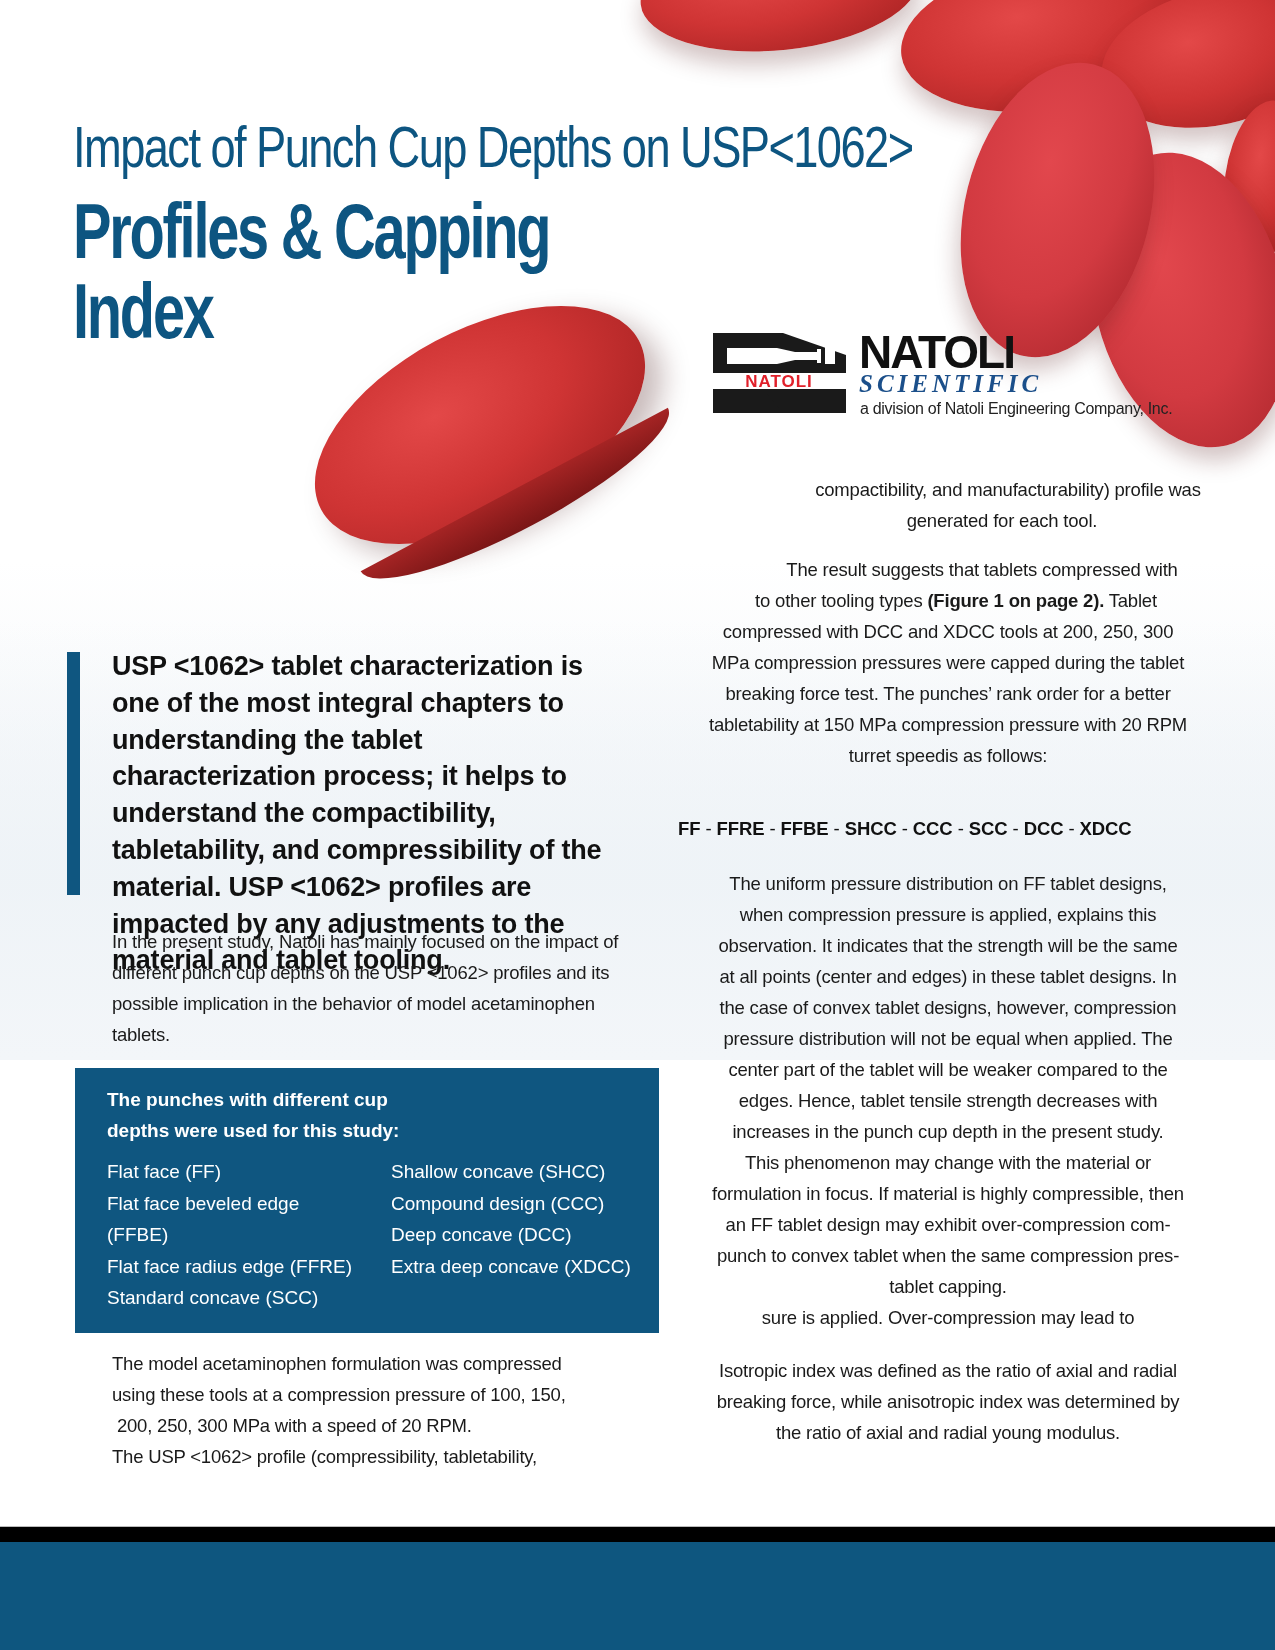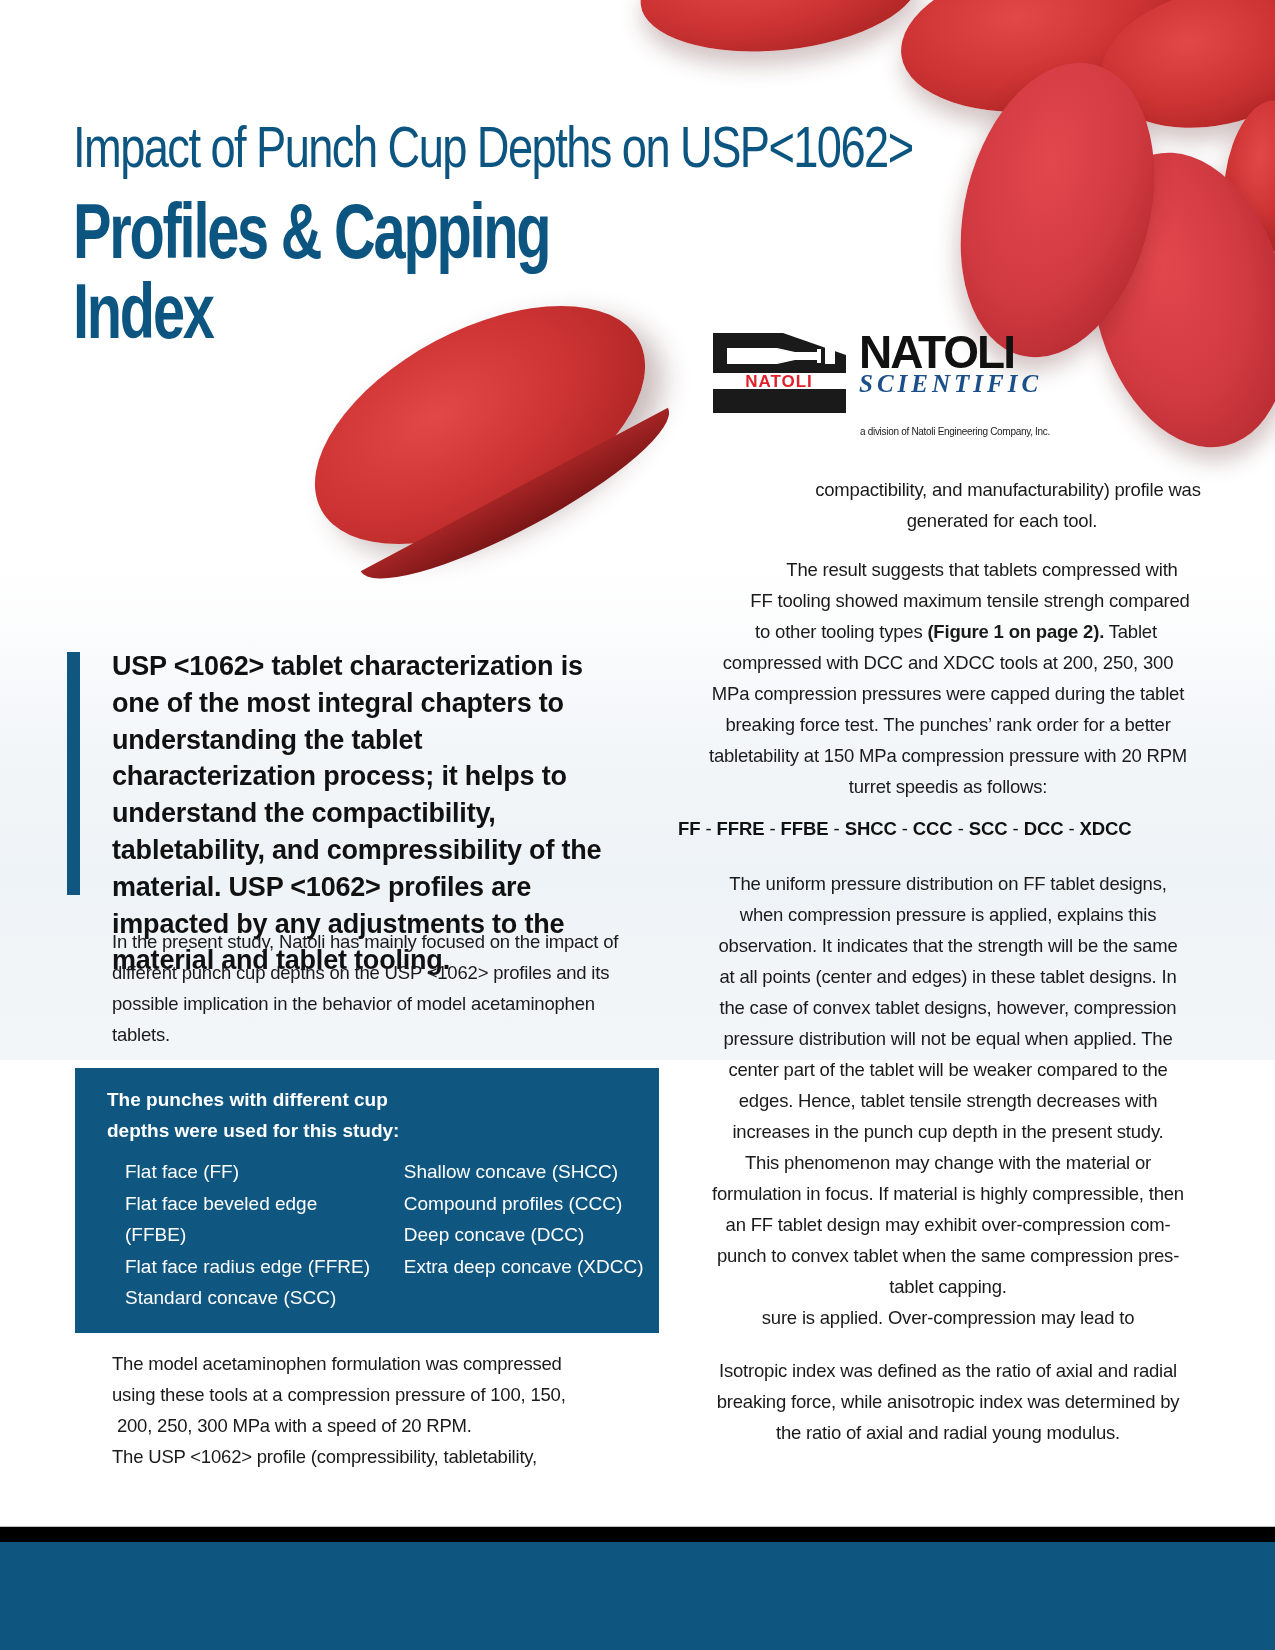--- a/index.html
+++ b/index.html
@@ -65,23 +65,22 @@
   }
   .logo-wordmark {
     position: absolute; left: 146px; top: -4px; font-family: "Liberation Sans", sans-serif;
     font-weight: 700; font-size: 46px; letter-spacing: -2px; color: #111; line-height: 1;
   }
   .logo-scientific {
     position: absolute; left: 146px; top: 38px; font-family: "Liberation Serif", serif;
     font-style: italic; font-weight: 700; font-size: 25px; letter-spacing: 4px; color: #1b4f8a; line-height: 1;
   }
   .logo-division {
-    position: absolute; left: 147px; top: 67px; font-size: 10px; color: #222; white-space: nowrap;
+    position: absolute; left: 147px; top: 67px; font-size: 16px; color: #222; white-space: nowrap;
     letter-spacing: -0.3px;
-    margin-top: 26px;
   }
 
   
   .pullquote-bar { position: absolute; left: 67px; top: 652px; width: 13px; height: 243px; background: #0f5680; }
   .pullquote {
     position: absolute; left: 112px; top: 648px; width: 520px;
     font-size: 27px; font-weight: 700; line-height: 36.8px; color: #111; letter-spacing: -0.2px;
   }
 
   .body-text { font-size: 18.5px; line-height: 31px; color: #1a1a1a; letter-spacing: -0.2px; }
@@ -89,21 +88,21 @@
   .intro-para { position: absolute; left: 112px; top: 926px; width: 520px; }
 
   
   .punch-box {
     position: absolute; left: 75px; top: 1068px; width: 584px; height: 265px;
     background: #0f5680; color: #ffffff; padding: 16px 0 0 32px;
   }
   .punch-box-heading { font-size: 19px; font-weight: 700; line-height: 31px; }
   .punch-list { display: flex; margin-top: 10px; }
   .punch-col { font-size: 19px; line-height: 31.5px; color: #ffffff; }
-  .punch-col.left { width: 284px; margin-left: 18px; }
+  .punch-col.left { width: 284px; }
   .punch-col.right { width: 260px; }
 
   .model-para { position: absolute; left: 112px; top: 1348px; width: 520px; }
 
   
   .right-col { position: absolute; left: 678px; width: 540px; text-align: center; }
   .rc-l { white-space: nowrap; }
   .rc-p1 { top: 474px; }
   .rc-p2 { top: 554px; }
   .rank-line { position: absolute; left: 678px; top: 818px; font-size: 18.5px; font-weight: 700; letter-spacing: -0.1px; color: #111; }
@@ -166,42 +165,41 @@
   <div class="punch-list">
     <div class="punch-col left">
       <div>Flat face (FF)</div>
       <div>Flat face beveled edge</div>
       <div>(FFBE)</div>
       <div>Flat face radius edge (FFRE)</div>
       <div>Standard concave (SCC)</div>
     </div>
     <div class="punch-col right">
       <div>Shallow concave (SHCC)</div>
-      <div>Compound profiles (CCC)</div>
+      <div>Compound design (CCC)</div>
       <div>Deep concave (DCC)</div>
       <div>Extra deep concave (XDCC)</div>
     </div>
   </div>
 </div>
 
 <div class="model-para body-text">
   <div style="white-space:pre">The model acetaminophen formulation was compressed</div>
   <div style="white-space:pre">using these tools at a compression pressure of 100, 150,</div>
   <div style="white-space:pre"> 200, 250, 300 MPa with a speed of 20 RPM.</div>
   <div style="white-space:pre">The USP &lt;1062&gt; profile (compressibility, tabletability,</div>
 </div>
 
 <div class="right-col rc-p1 body-text">
   <div class="rc-l" style="padding-left:120px">compactibility, and manufacturability) profile was</div>
   <div class="rc-l" style="padding-left:108px">generated for each tool.</div>
 </div>
 
 <div class="right-col rc-p2 body-text">
   <div class="rc-l" style="padding-left:68px">The result suggests that tablets compressed with</div>
-  <div class="rc-l" style="padding-left:44px">FF tooling showed maximum tensile strengh compared</div>
   <div class="rc-l" style="padding-left:16px">
     <span>to other tooling types </span><b>(Figure 1 on page 2).</b><span> Tablet</span>
   </div>
   <div class="rc-l">compressed with DCC and XDCC tools at 200, 250, 300</div>
   <div class="rc-l">MPa compression pressures were capped during the tablet</div>
   <div class="rc-l">breaking force test. The punches’ rank order for a better</div>
   <div class="rc-l">tabletability at 150 MPa compression pressure with 20 RPM</div>
   <div class="rc-l">turret speedis as follows:</div>
 </div>
 

